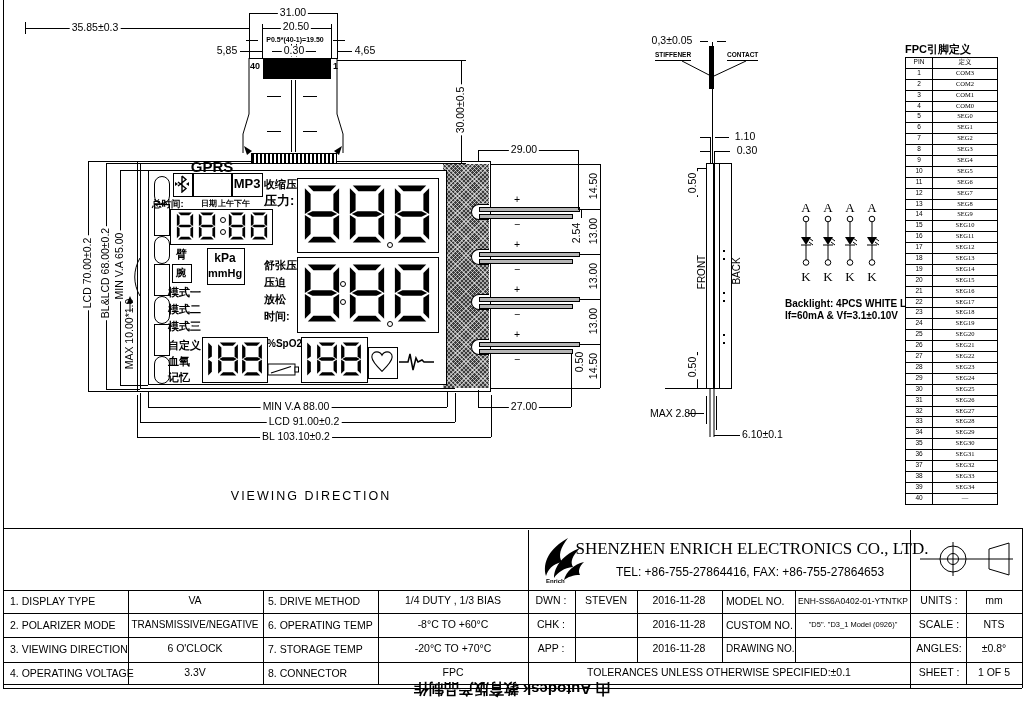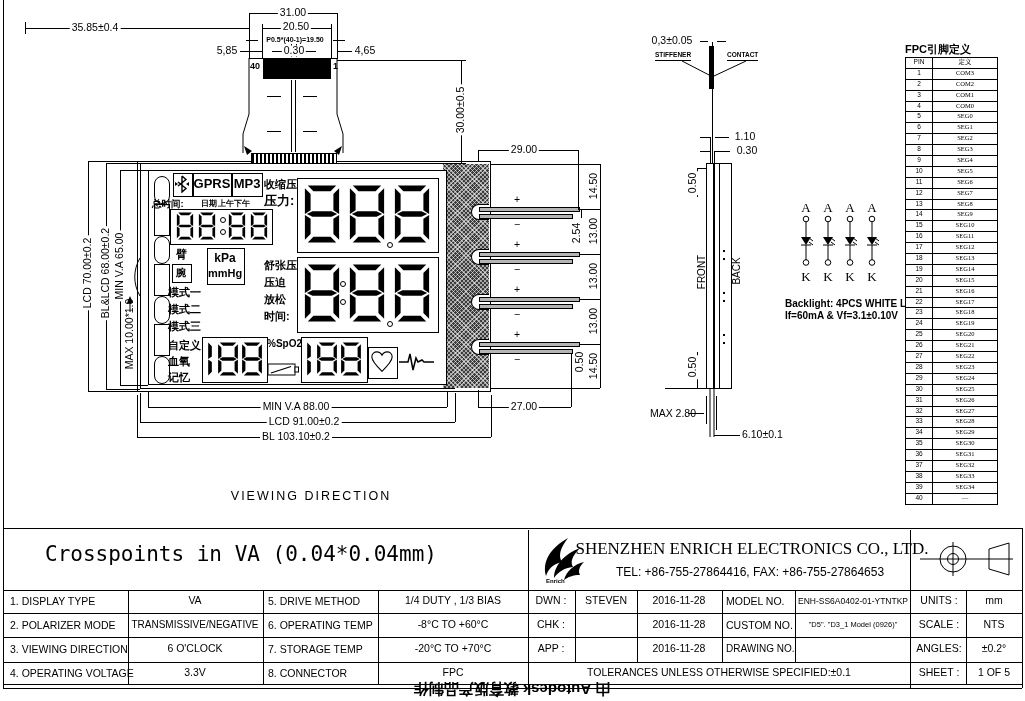--- a/index.html
+++ b/index.html
@@ -84,21 +84,21 @@
     </div>
 
     <div>
       <div class="l" style="left:249px;top:13px;width:88px;height:1px"></div>
       <div class="l" style="left:249px;top:13px;width:1px;height:45px"></div>
       <div class="l" style="left:337px;top:13px;width:1px;height:45px"></div>
       <div class="ctr" style="left:293px;top:13px">31.00</div>
 
       <div class="l" style="left:25px;top:28px;width:224px;height:1px"></div>
       <div class="l" style="left:25px;top:22px;width:1px;height:12px"></div>
-      <div class="ctr" style="left:95px;top:28px">35.85±0.4</div>
+      <div class="ctr" style="left:95px;top:28px">35.85±0.3</div>
 
       <div class="l" style="left:262px;top:28px;width:69px;height:1px"></div>
       <div class="l" style="left:262px;top:24px;width:1px;height:34px"></div>
       <div class="l" style="left:331px;top:24px;width:1px;height:34px"></div>
       <div class="ctr" style="left:296px;top:27px">20.50</div>
 
       <div class="l" style="left:246px;top:40px;width:12px;height:1px"></div>
       <div class="l" style="left:333px;top:40px;width:12px;height:1px"></div>
       <div class="ctr" style="left:295px;top:40px;font-size:7px;font-weight:bold">P0.5*(40-1)=19.50</div>
 
@@ -224,21 +224,21 @@
         <div class="barseg pill" style="left:154px;top:356px;height:26px"></div>
       </div>
 
       <div class="box" style="left:173px;top:173px;width:18px;height:22px"></div>
       <svg style="position:absolute;left:175px;top:175px" width="14" height="18" viewBox="0 0 14 18">
         <path d="M7,1 L7,17 L11,13.5 L3,7 M7,1 L11,4.5 L3,11" stroke="#000" stroke-width="1.4" fill="none"></path>
         <polygon points="0,7 3,9 0,11" fill="#000"></polygon>
           <polygon points="14,7 11,9 14,11" fill="#000"></polygon>
       </svg>
       <div class="box" style="left:193px;top:173px;width:37px;height:22px"></div>
-      <div class="ctr" style="left:212px;top:184px;font-size:13px;font-weight:bold;background:transparent">GPRS</div>
+      <div class="ctr" style="left:212px;top:167px;font-size:15px;font-weight:bold;background:transparent">GPRS</div>
       <div class="box" style="left:232px;top:173px;width:29px;height:22px"></div>
       <div class="ctr" style="left:247px;top:184px;font-size:13px;font-weight:bold;background:transparent">MP3</div>
 
       <div class="cn" style="left:264px;top:179px">收缩压</div>
       <div class="cn" style="left:264px;top:194px;font-size:13px">压力:</div>
 
       <div class="cn" style="left:152px;top:199px;font-size:9.5px">总时间:</div>
       <div class="cn" style="left:201px;top:200px;font-size:8px">日期</div>
       <div class="cn" style="left:218px;top:200px;font-size:8px">上午</div>
       <div class="cn" style="left:234px;top:200px;font-size:8px">下午</div>
@@ -654,21 +654,20 @@
           </div>
 
           <div class="prow">
             <span class="pc1">40</span>
             <span class="pc2">—</span>
           </div>
         </div>
     </div>
   </div>
 
-  <div class="dim" style="left:45px;top:543px;font-size:21px;font-family:'DejaVu Sans Mono',monospace">Crosspoints in VA (0.04*0.04mm)</div>
 
   <div>
     <div class="l" style="left:528px;top:530px;width:1px;height:158px"></div>
     <div class="l" style="left:910px;top:530px;width:1px;height:158px"></div>
     <svg style="position:absolute;left:540px;top:534px" width="46" height="50" viewBox="0 0 46 50">
       <path d="M6,42 C2,28 10,14 28,4 C20,14 18,22 22,28 C12,30 8,36 6,42 Z" fill="#000"></path>
       <path d="M14,44 C14,32 24,20 40,14 C32,22 30,28 33,33 C24,34 18,38 14,44 Z" fill="#000"></path>
       <path d="M24,46 C26,38 34,30 44,28 C39,33 38,37 40,41 C33,41 28,43 24,46 Z" fill="#000"></path>
       <text x="6" y="49" font-size="6" font-weight="bold" fill="#000">Enrich</text>
     </svg>
@@ -721,21 +720,21 @@
     <div class="ctr" style="left:994px;top:625px">NTS</div>
 
     <div class="dim" style="left:10px;top:644px">3. VIEWING DIRECTION</div>
     <div class="ctr" style="left:195px;top:649px">6 O'CLOCK</div>
     <div class="dim" style="left:268px;top:644px">7. STORAGE TEMP</div>
     <div class="ctr" style="left:453px;top:649px">-20°C TO +70°C</div>
     <div class="ctr" style="left:551px;top:649px">APP :</div>
     <div class="ctr" style="left:679px;top:649px">2016-11-28</div>
     <div class="dim" style="left:726px;top:644px;font-size:10px">DRAWING NO.</div>
     <div class="ctr" style="left:939px;top:649px">ANGLES:</div>
-    <div class="ctr" style="left:994px;top:649px">±0.2°</div>
+    <div class="ctr" style="left:994px;top:649px">±0.8°</div>
 
     <div class="dim" style="left:10px;top:668px">4. OPERATING VOLTAGE</div>
     <div class="ctr" style="left:195px;top:673px">3.3V</div>
     <div class="dim" style="left:268px;top:668px">8. CONNECTOR</div>
     <div class="ctr" style="left:453px;top:673px">FPC</div>
     <div class="ctr" style="left:719px;top:673px">TOLERANCES UNLESS OTHERWISE SPECIFIED:±0.1</div>
     <div class="ctr" style="left:939px;top:673px">SHEET :</div>
     <div class="ctr" style="left:994px;top:673px">1 OF 5</div>
   </div>
 

